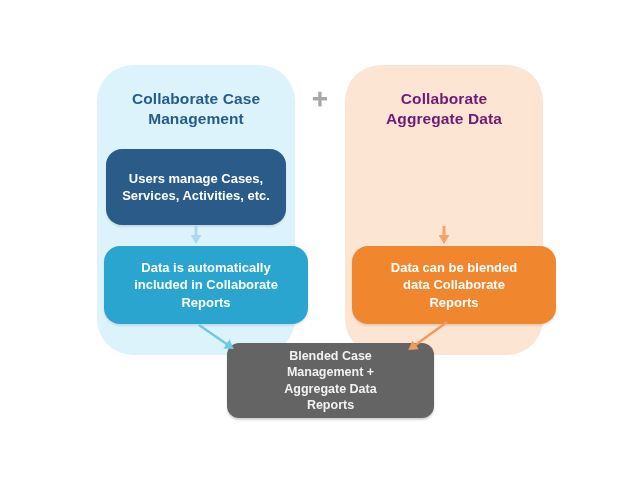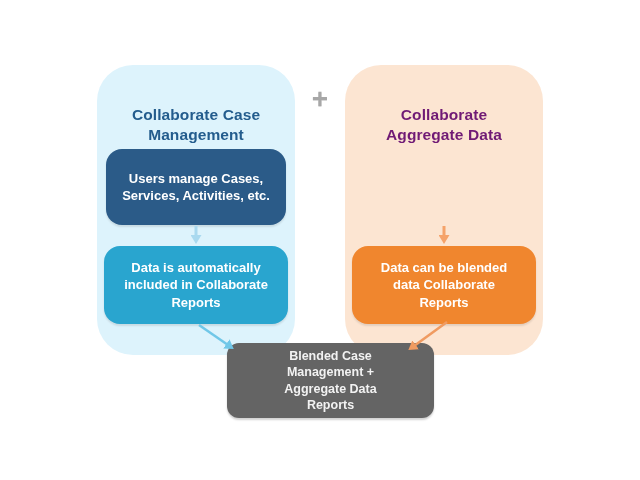--- a/index.html
+++ b/index.html
@@ -13,42 +13,42 @@
   .panel {
     position: absolute;
     top: 65px; width: 198px; height: 290px;
     border-radius: 36px;
   }
   .panel.left  { left: 97px;  }
   .panel.right { left: 345px; }
   .panel-title {
     position: absolute;
     top: 24px; left: 0; right: 0;
-    margin: 16px;
+    margin: 0;
     text-align: center;
     font-size: 15.5px; font-weight: 700;
     line-height: 1.3;
     white-space: pre-line;
     letter-spacing: 0.1px;
   }
   .step {
     position: absolute;
     display: flex; align-items: center; justify-content: center;
     border-radius: 16px;
     color: #ffffff;
     font-size: 13px; font-weight: 700;
     line-height: 1.32;
     text-align: center;
     white-space: pre-line;
     padding: 4px 8px;
     box-sizing: border-box;
     box-shadow: 0 2px 2px rgba(0,0,0,0.10);
   }
   .step.one { left: 9px; top: 84px;  width: 180px; height: 76px; }
-  .step.two { left: 7px; top: 181px; width: 184px; height: 78px; }
+  .step.two { left: 7px; top: 181px; width: 204px; height: 78px; }
   #plus-sign {
     position: absolute;
     left: 303px; top: 85px; width: 34px;
     text-align: center;
     font-size: 28px; font-weight: 700;
     line-height: 1;
     text-shadow: 0 1px 0 rgba(0,0,0,0.15);
   }
   #result-box {
     position: absolute;

